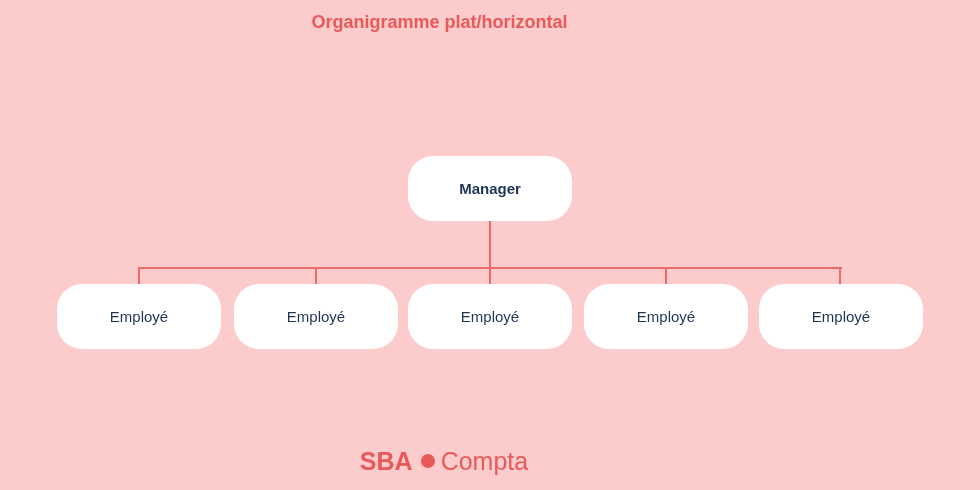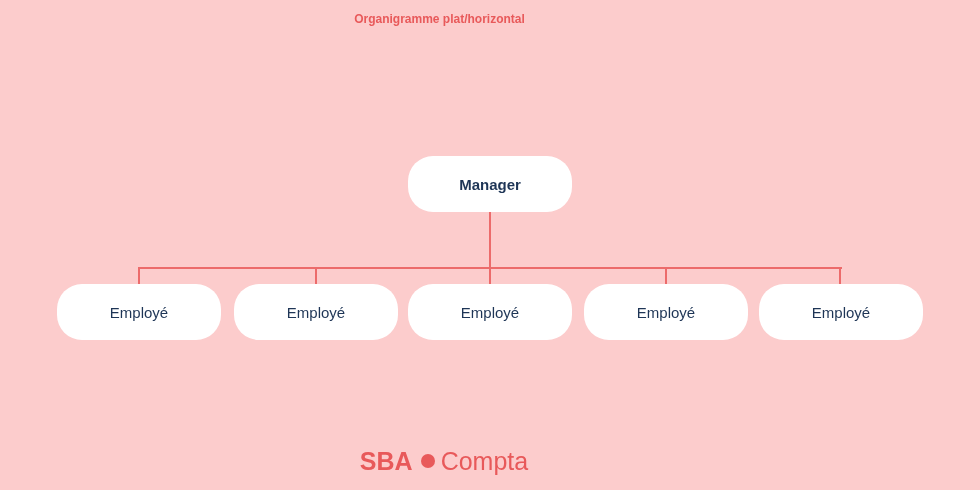--- a/index.html
+++ b/index.html
@@ -2,26 +2,26 @@
 <html><head>
 <meta charset="utf-8">
 <style>
   html, body { margin:0; padding:0; }
   body {
     width:980px; height:490px; background:#fccccc; position:relative; overflow:hidden;
     font-family:"Liberation Sans", "DejaVu Sans", sans-serif;
   }
   .title {
     position:absolute; top:12px; left:0; width:879px; text-align:center;
-    color:#e8595a; font-weight:bold; font-size:12px;
+    color:#e8595a; font-weight:bold; font-size:18px;
   }
   .node {
     position:absolute; background:#ffffff; border-radius:25px;
     display:flex; align-items:center; justify-content:center;
-    color:#1e3556; font-size:15px; height:56px;
+    color:#1e3556; font-size:15px; height:65px;
   }
   .node.manager { font-weight:bold; }
   .line { position:absolute; background:#ec6b6b; }
   .footer {
     position:absolute; top:447px; left:0; width:888px; text-align:center;
     color:#e8595a; font-size:25px;
   }
   .footer .brand { font-weight:bold; }
   .footer .dot {
     display:inline-block; width:14px; height:14px; border-radius:50%;

